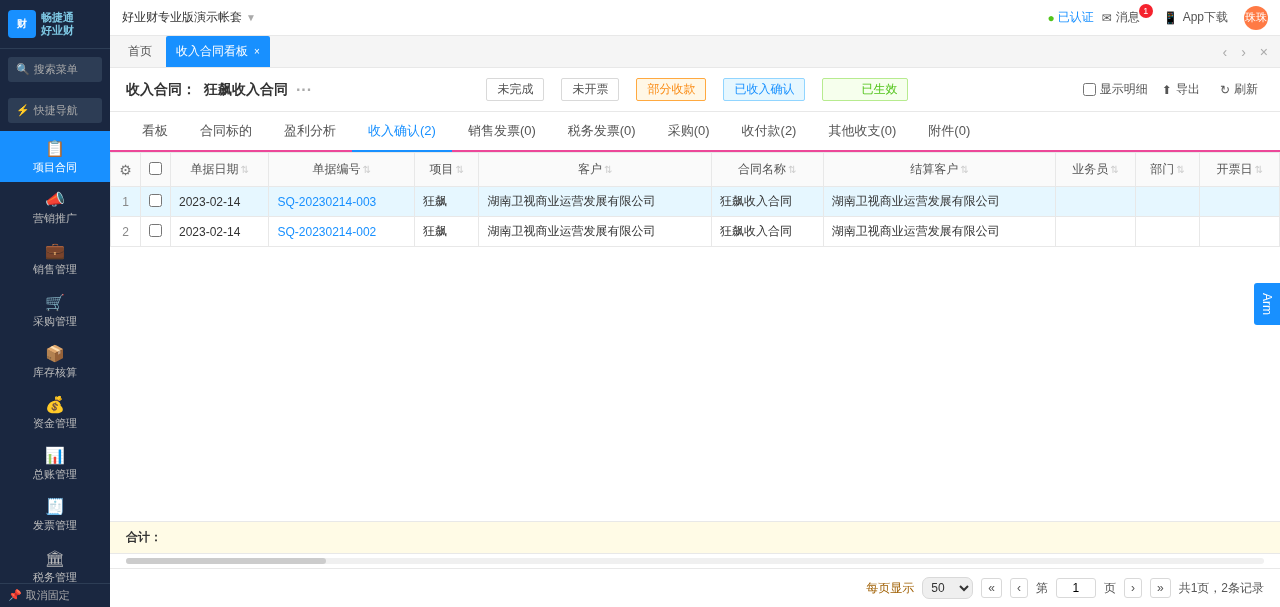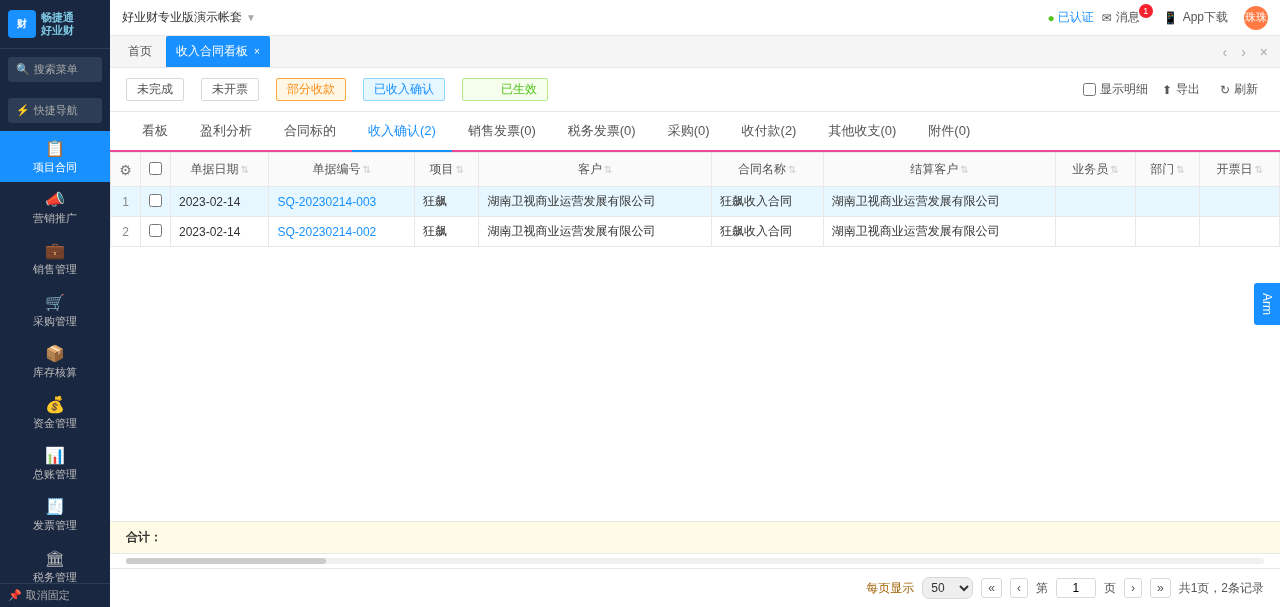--- a/index.html
+++ b/index.html
@@ -214,20 +214,25 @@
     <div class="tabbar-controls">
       <button class="tabbar-ctrl-btn">‹</button>
       <button class="tabbar-ctrl-btn">›</button>
       <button class="tabbar-ctrl-btn">×</button>
     </div>
   </div>
 
   <div class="content">
 
     <div class="content-header">
+      <div class="content-title">
+        <span>收入合同：</span>
+        <span style="font-weight:bold;">狂飙收入合同</span>
+        <span class="content-title-more">···</span>
+      </div>
       <div class="status-tags">
 
       <span class="status-tag">未完成</span>
           <span class="status-tag">未开票</span>
           <span class="status-tag active">部分收款</span>
           <span class="status-tag active2">已收入确认</span>
           <span class="status-tag active3">已生效</span>
         </div>
       <div class="content-actions">
         <label class="checkbox-label">
@@ -241,22 +246,22 @@
         <div class="content-action-btn">
           <span>↻</span>
           <span>刷新</span>
         </div>
       </div>
     </div>
 
     <div class="page-tabs">
 
     <div class="page-tab">看板</div>
+        <div class="page-tab">合同标的</div>
         <div class="page-tab">盈利分析</div>
-        <div class="page-tab">合同标的</div>
         <div class="page-tab active">收入确认(2)</div>
         <div class="page-tab">销售发票(0)</div>
         <div class="page-tab">税务发票(0)</div>
         <div class="page-tab">采购(0)</div>
         <div class="page-tab">收付款(2)</div>
         <div class="page-tab">其他收支(0)</div>
         <div class="page-tab">附件(0)</div>
       </div>
 
     <div class="table-area">

